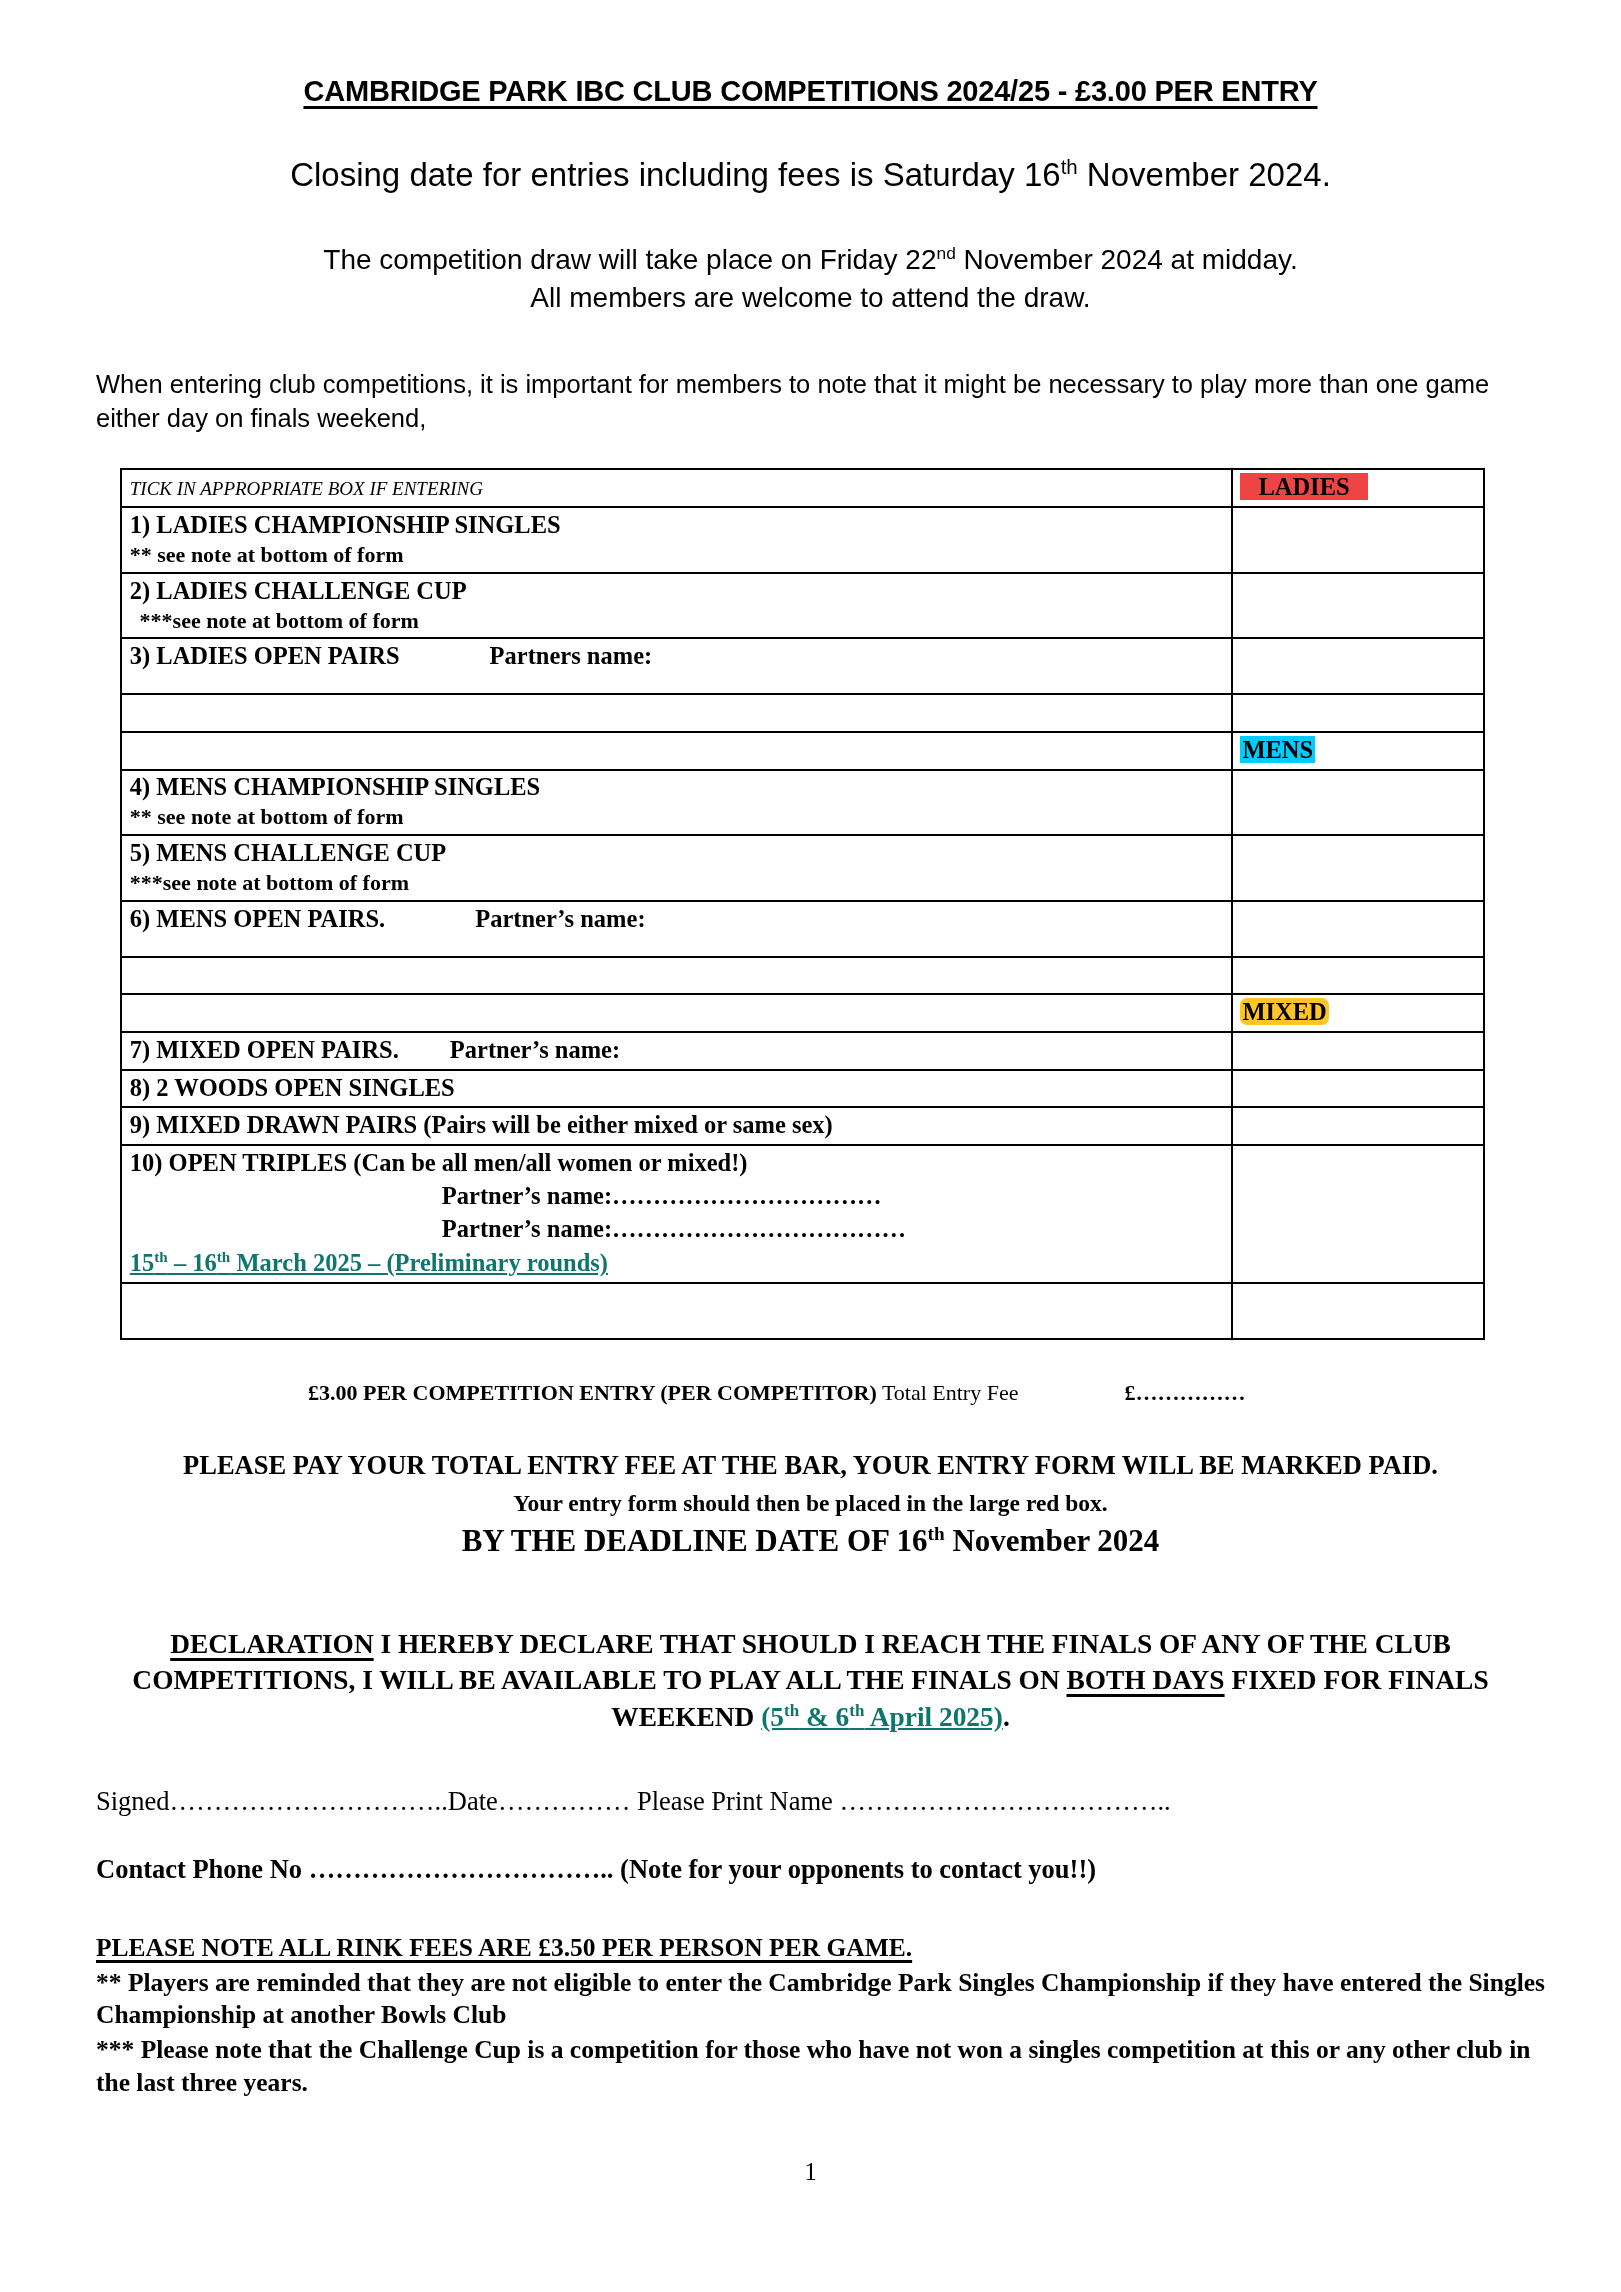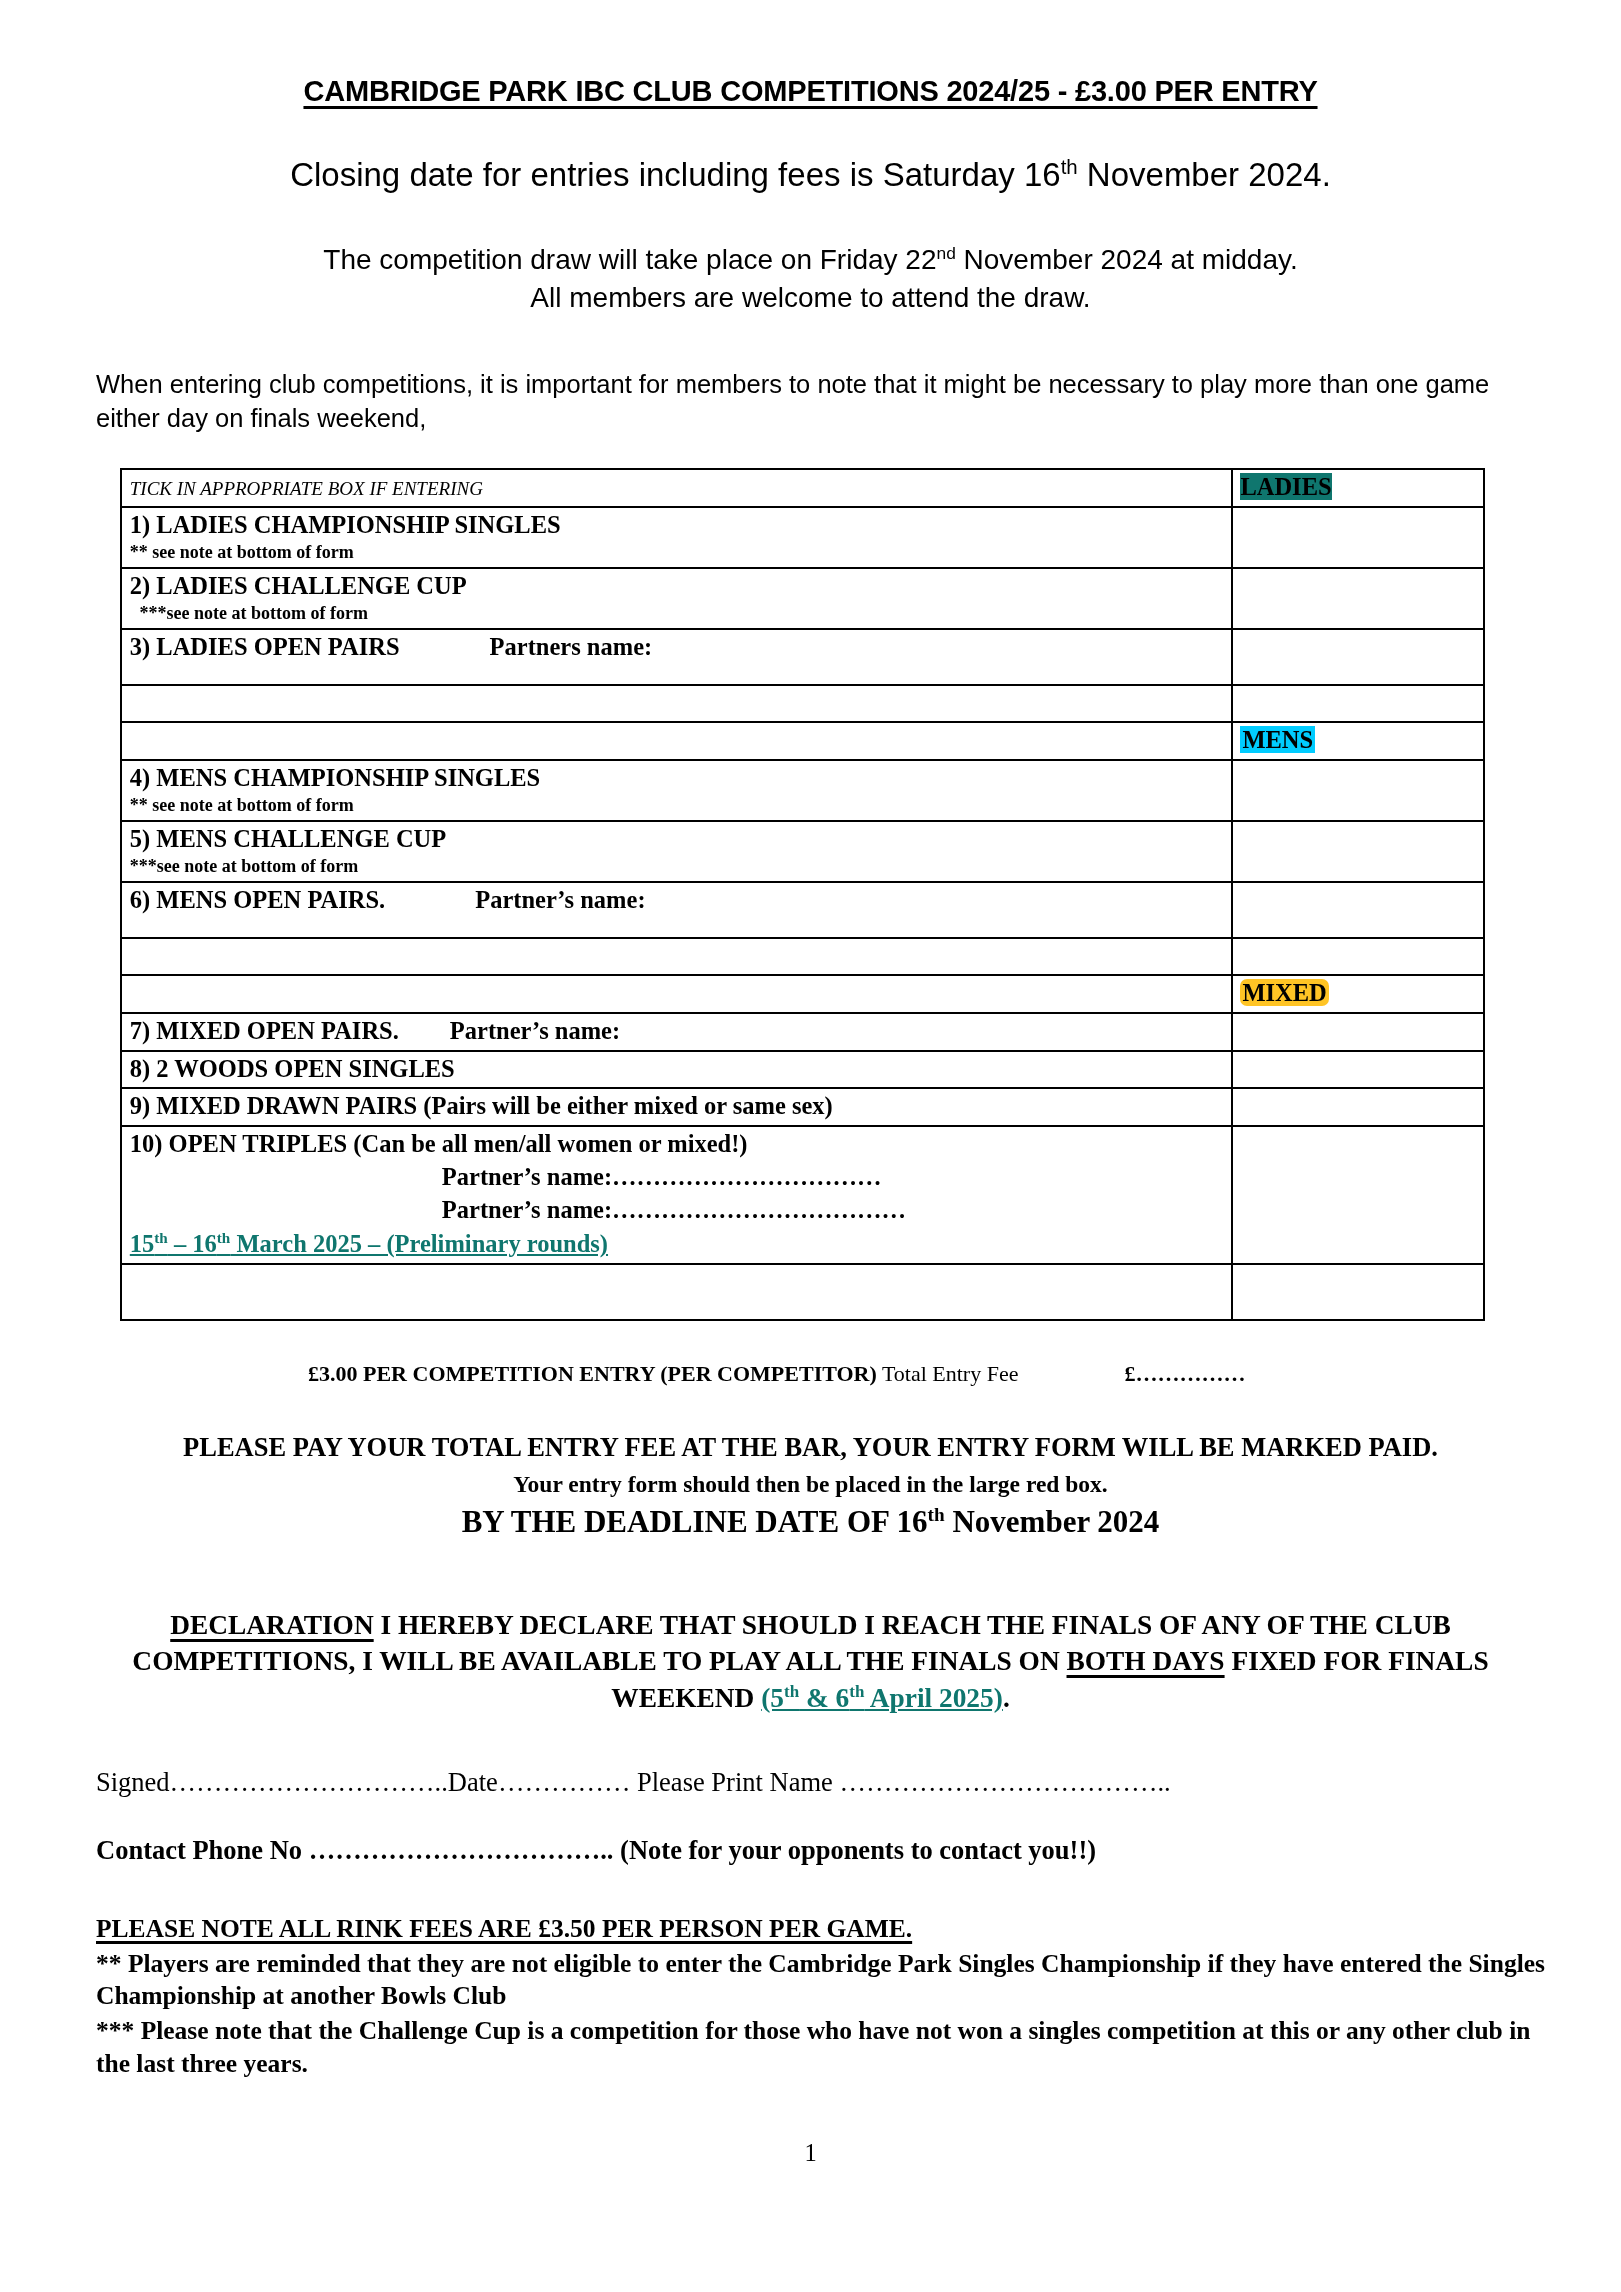--- a/index.html
+++ b/index.html
@@ -88,27 +88,27 @@
     line-height: 1.18;
   }
   td.col-left { width: 1093px; }
   td.col-right { width: 235px; }
 
   .hdr-italic {
     font-style: italic;
     font-weight: normal;
     font-size: 19px;
   }
-  .hl-ladies { background: #0f766e; padding: 0 0; }
+  .hl-ladies { background: #ef4444; padding: 0 18px; }
   .hl-mens   { background: #00ccff; padding: 0 2px; }
   .hl-mixed  { background: #ffc425; padding: 0 2px; border-radius: 7px; }
 
   .note-small {
     display: block;
-    font-size: 18px;
+    font-size: 22px;
     font-weight: bold;
     margin-top: 2px;
   }
   .partner-ind { display: inline-block; width: 90px; }
   .partner-line {
     display: block;
     margin-left: 312px;
     font-weight: bold;
     font-size: 24.5px;
     margin-top: 3.9px;

